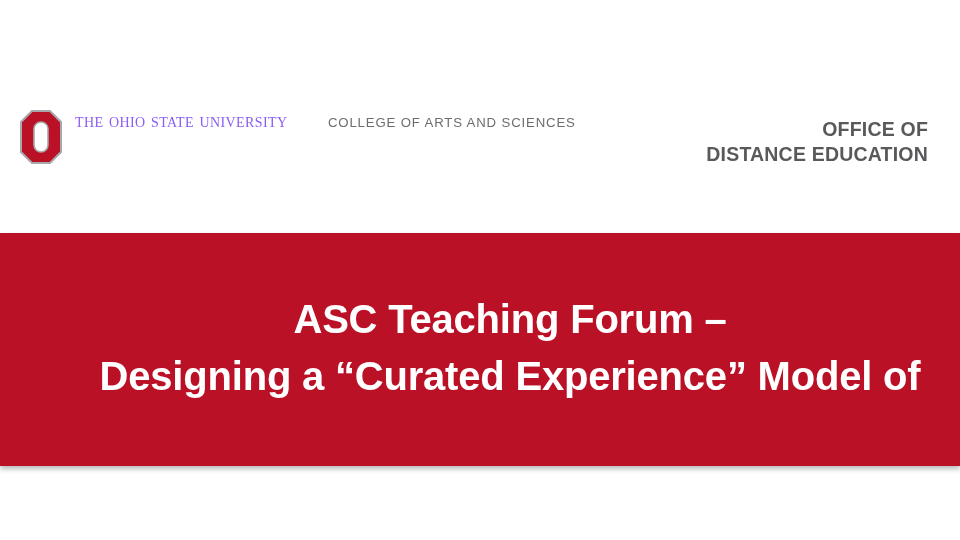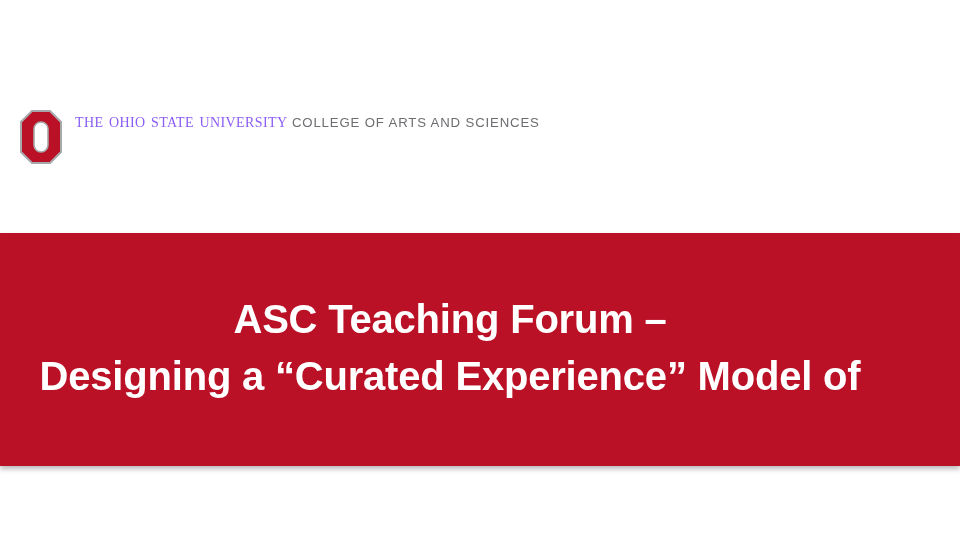--- a/index.html
+++ b/index.html
@@ -65,20 +65,21 @@
     margin-top: 5px;
     margin-bottom: 6px;
   }
   .wordmark-sub {
     font-family: "Liberation Sans", sans-serif;
     font-size: 13.2px;
     letter-spacing: 0.85px;
     color: #6c6d70;
     line-height: 1;
     white-space: nowrap;
+    margin-left: 36px;
   }
 
   
   .ode {
     position: absolute;
     right: 32px;
     top: 117px;
     text-align: right;
     font-family: "Liberation Sans", sans-serif;
     font-weight: bold;
@@ -92,21 +93,21 @@
   .title-banner {
     position: absolute;
     left: 0;
     top: 233px;
     width: 960px;
     height: 233px;
     background: #bb1127;
     box-shadow: 0 3px 5px rgba(90, 90, 95, 0.42);
     display: flex;
     align-items: center;
-    justify-content: flex-start;
+    justify-content: flex-end;
   }
   .title-text {
     width: 900px;
     text-align: center;
     color: #ffffff;
     font-family: "Liberation Sans", sans-serif;
     font-weight: bold;
     font-size: 40px;
     line-height: 57px;
     letter-spacing: -0.2px;
@@ -134,20 +135,24 @@
       </span>
 
       <span class="wordmark">
         <span class="wordmark-title">The Ohio State University</span>
         <span class="wordmark-rule"></span>
         <span class="wordmark-sub">COLLEGE OF ARTS AND SCIENCES</span>
       </span>
 
     </div>
 
+    <div class="ode">
+      <div>OFFICE OF</div>
+      <div>DISTANCE EDUCATION</div>
+    </div>
 
   </div>
 
   <div class="title-banner">
     <div class="title-text">
       <span class="title-line">ASC Teaching Forum –</span>
       <span class="title-line">Designing a “Curated Experience” Model of</span>
     </div>
   </div>
 

